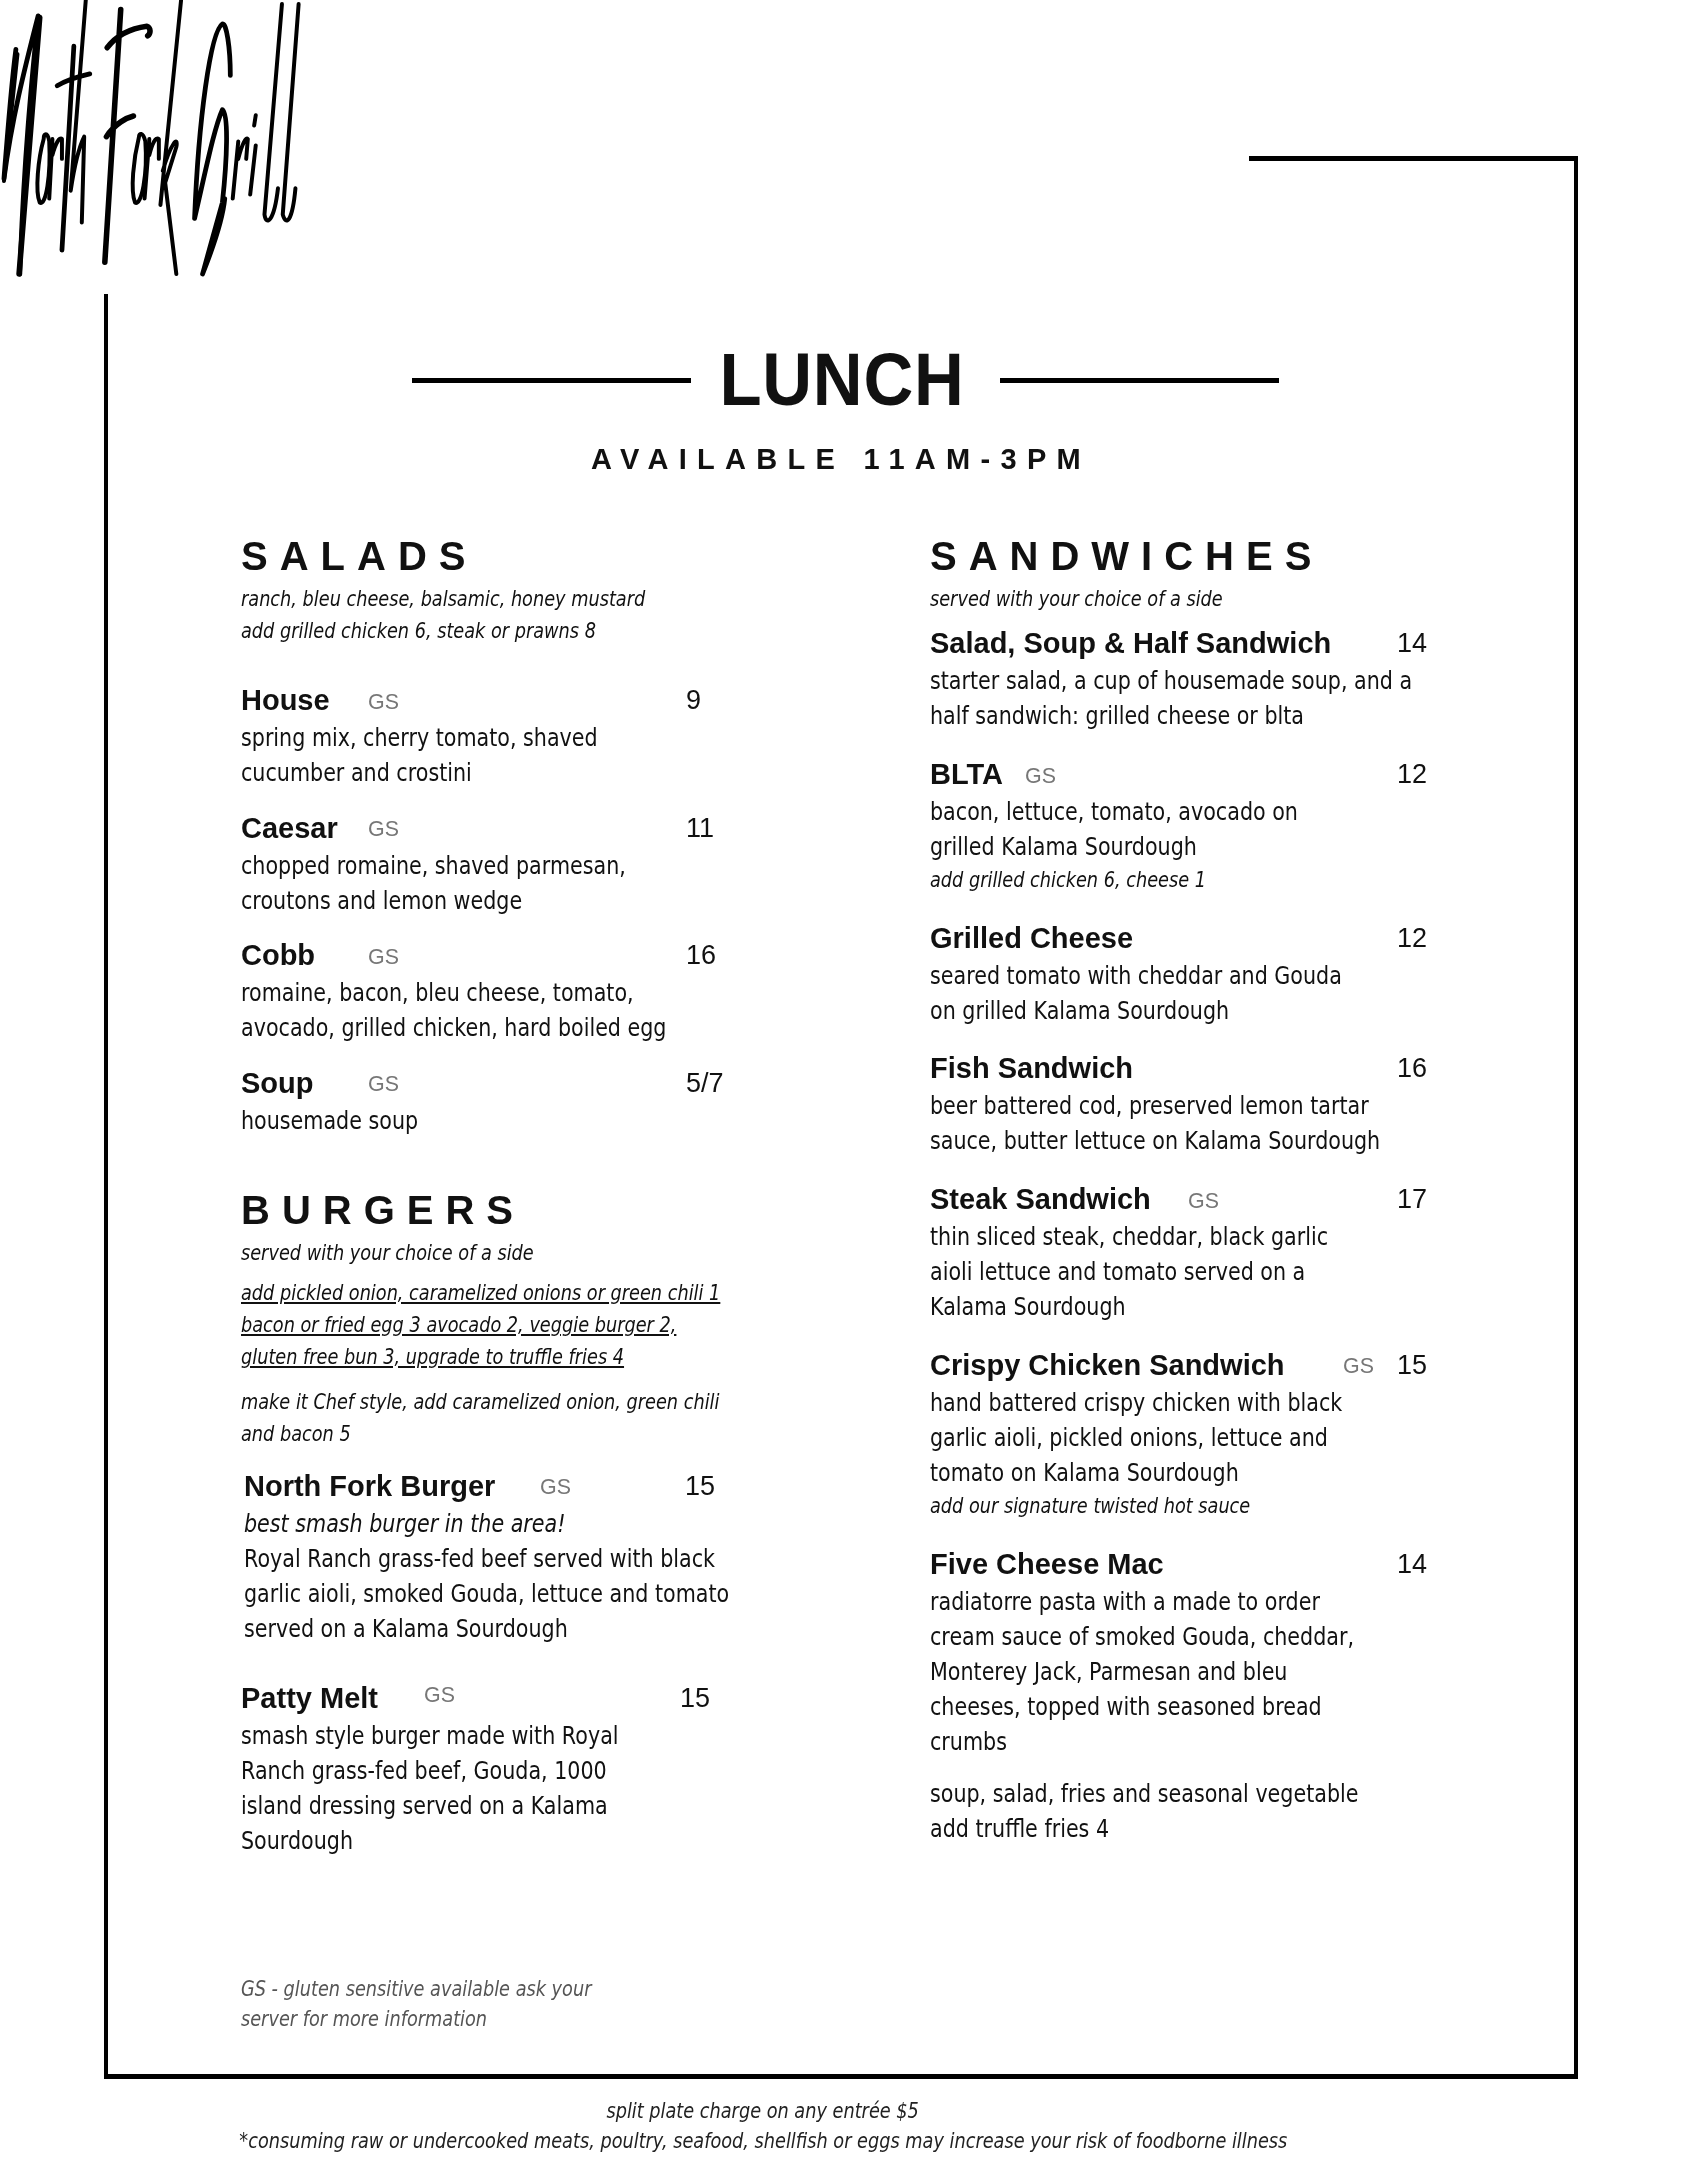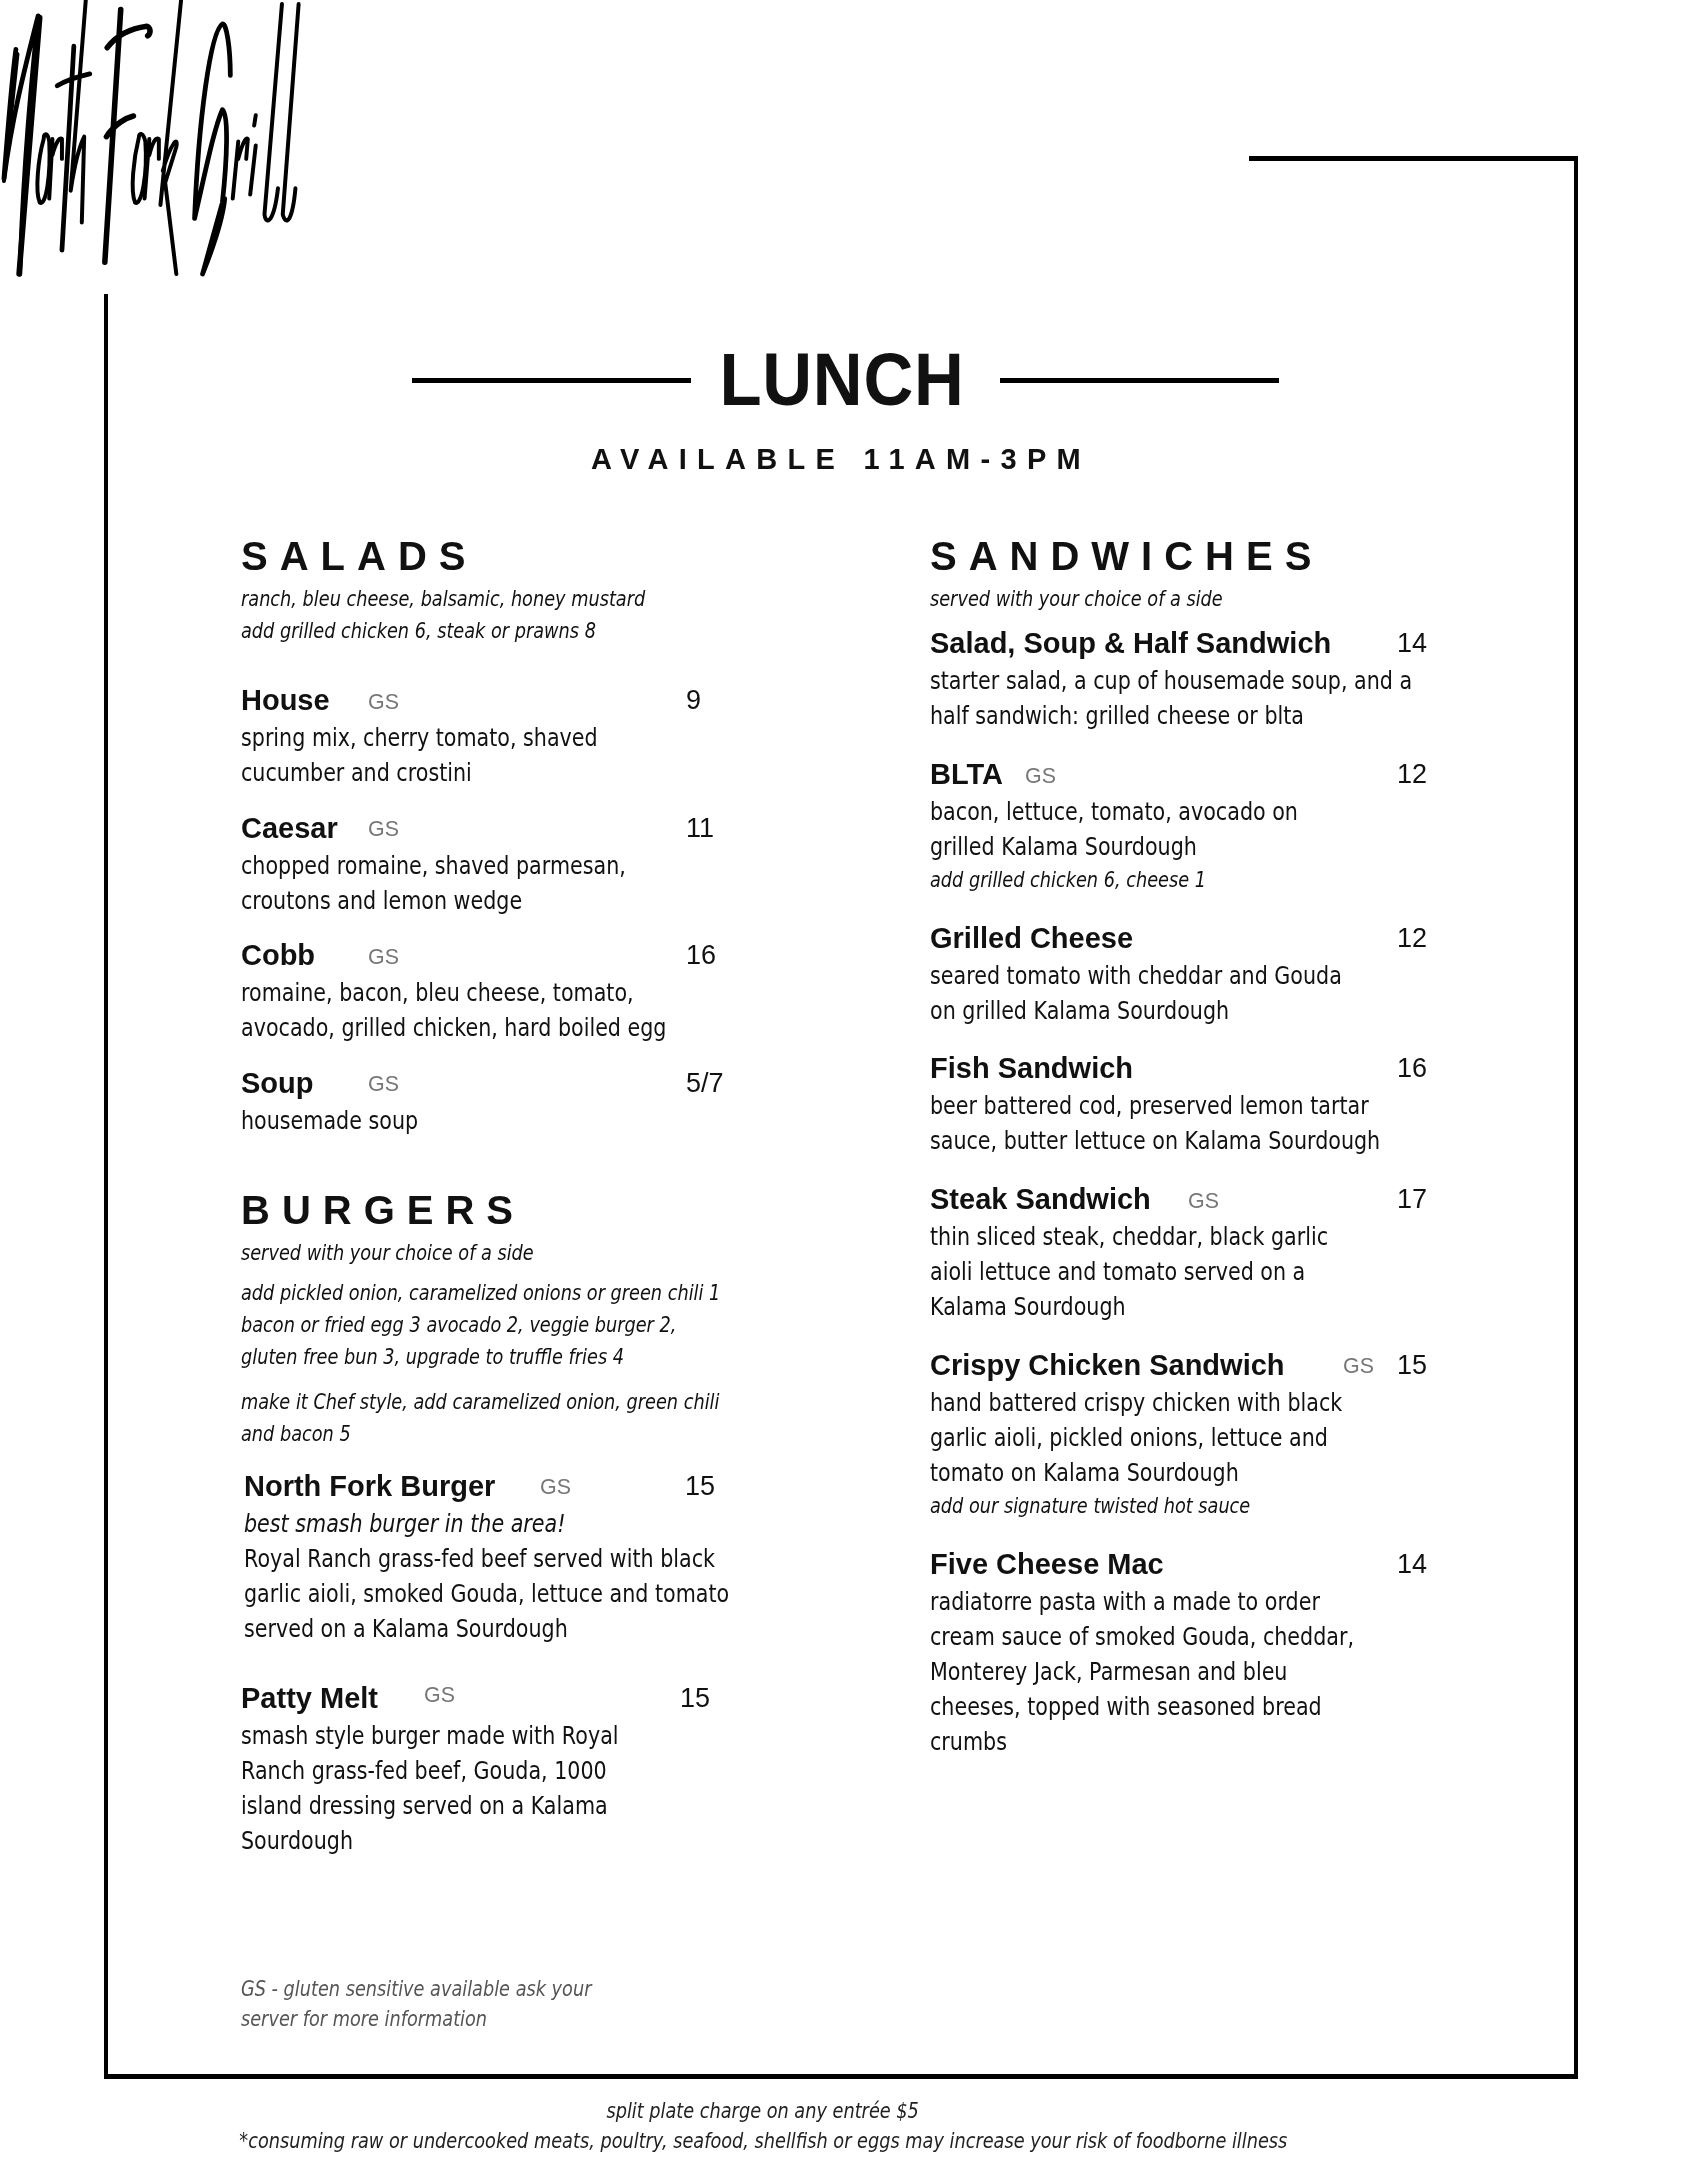--- a/index.html
+++ b/index.html
@@ -139,21 +139,21 @@
       </div>
       <div class="item-desc">housemade soup</div>
     </div>
   </div>
 
   <div style="margin-top:48px;">
     <h2 class="sec-title">BURGERS</h2>
     <div style="margin-top:3.2px;">
       <div class="sec-note">served with your choice of a side</div>
     </div>
-    <div style="margin-top:8px;">
+    <div style="margin-top:8px;text-decoration:underline;">
       <div class="sec-note">add pickled onion, caramelized onions or green chili 1</div>
       <div class="sec-note">bacon or fried egg 3 avocado 2, veggie burger 2,</div>
       <div class="sec-note">gluten free bun 3, upgrade to truffle fries 4</div>
     </div>
     <div style="margin-top:12.7px;">
       <div class="sec-note">make it Chef style, add caramelized onion, green chili</div>
       <div class="sec-note">and bacon 5</div>
     </div>
 
     <div class="item" style="margin-top:16px; margin-left:3px;">
@@ -262,20 +262,24 @@
       </div>
       <div class="item-desc">radiatorre pasta with a made to order</div>
       <div class="item-desc">cream sauce of smoked Gouda, cheddar,</div>
       <div class="item-desc">Monterey Jack, Parmesan and bleu</div>
       <div class="item-desc">cheeses, topped with seasoned bread</div>
       <div class="item-desc">crumbs</div>
     </div>
   </div>
 
   <div style="margin-top:17.5px;">
+    <div style="margin-top:3.2px;">
+      <div class="item-desc">soup, salad, fries and seasonal vegetable</div>
+      <div class="item-desc">add truffle fries 4</div>
+    </div>
   </div>
 </div>
 
 <div class="abs footer" style="top:2096px;">
   <span>split plate charge on any entrée $5</span>
 </div>
 <div class="abs footer" style="top:2126px;">
   <span>*consuming raw or undercooked meats, poultry, seafood, shellfish or eggs may increase your risk of foodborne illness</span>
 </div>
 

